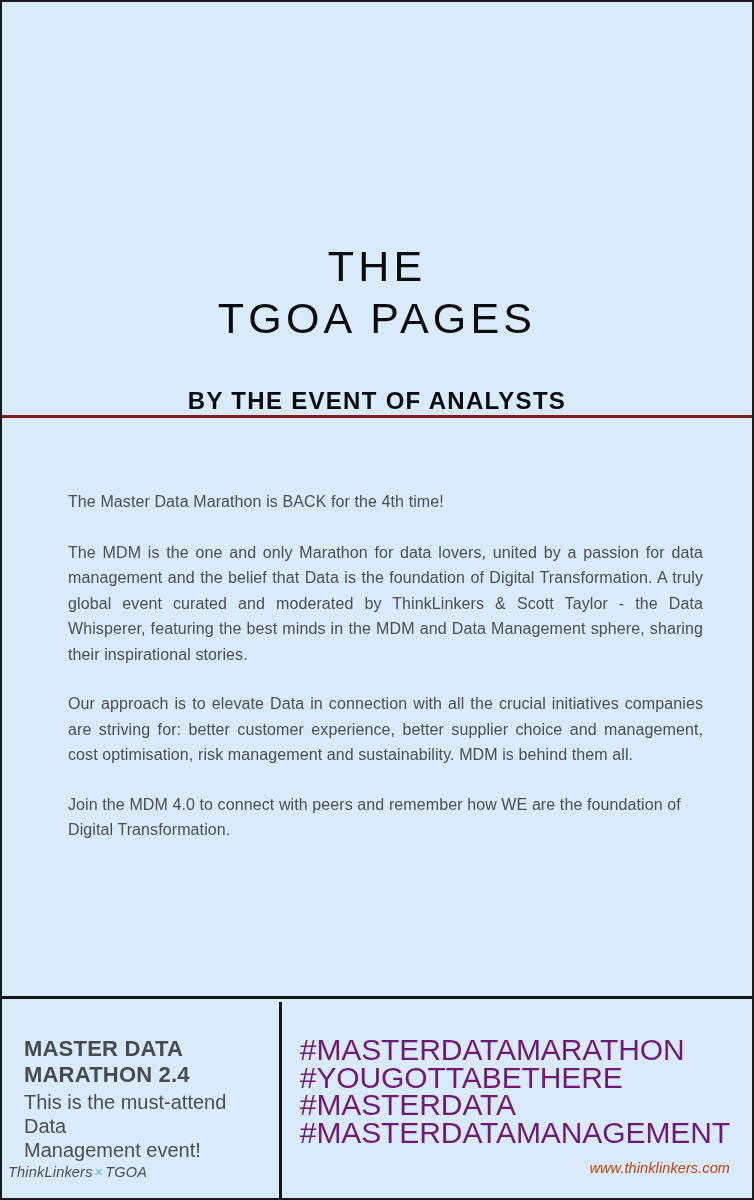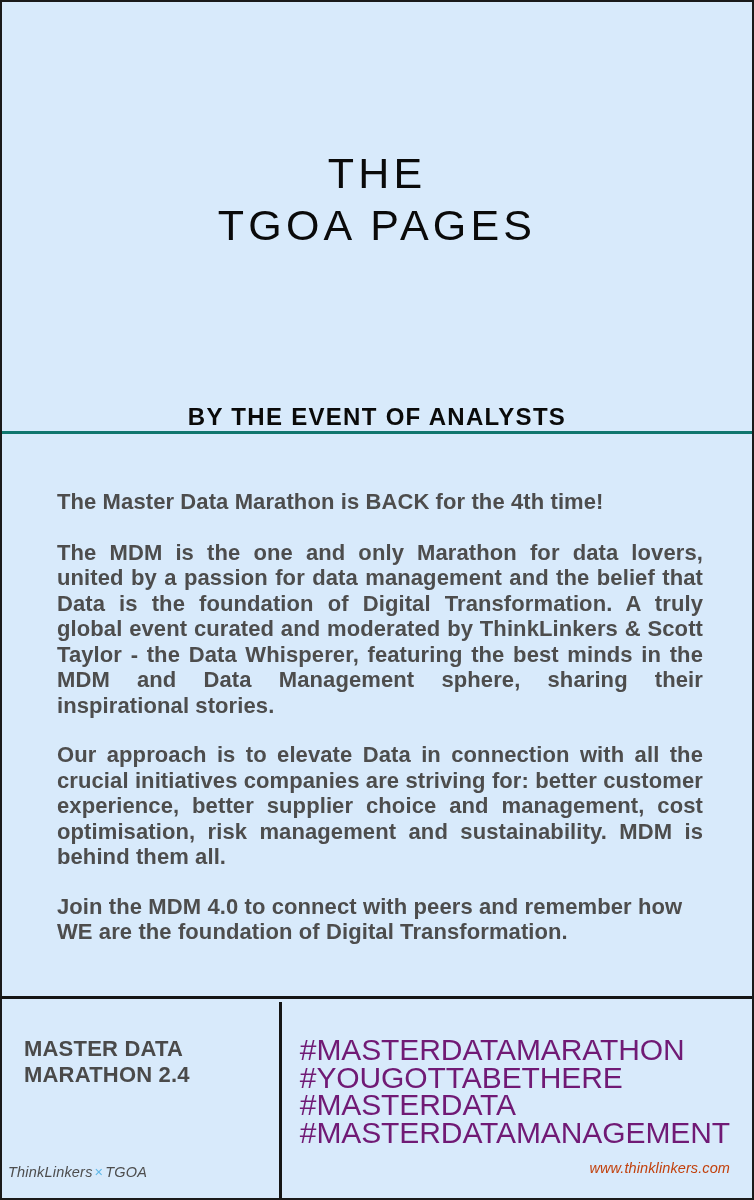--- a/index.html
+++ b/index.html
@@ -20,29 +20,29 @@
     border-bottom: 2px solid #1a1a1a;
     overflow: hidden;
     font-family: "Liberation Sans", "DejaVu Sans", sans-serif;
     -webkit-font-smoothing: antialiased;
   }
 
   
   .header {
     position: absolute;
     left: 0;
-    top: 16px;
+    top: 0;
     width: 750px;
     height: 416px;
     box-sizing: border-box;
-    border-bottom: 3px solid #0f766e;
+    border-bottom: 3px solid #7f1d1d;
     display: flex;
     flex-direction: column;
     align-items: center;
-    justify-content: space-between;
+    justify-content: flex-end;
   }
 
   .title-block {
     margin-top: 129px;
     text-align: center;
   }
 
   .title-line {
     color: #0a0a0a;
     font-family: "Liberation Sans", "DejaVu Sans", sans-serif;
@@ -77,28 +77,27 @@
     padding: 0 49px 0 51px;
   }
 
   .body-inner {
     padding-top: 68px;
   }
 
   .para {
     color: #4d4d4d;
     font-family: "Liberation Sans", "DejaVu Sans", sans-serif;
-    font-size: 22px;
+    font-size: 16px;
     line-height: 25.5px;
     letter-spacing: 0.1px;
     text-align: justify;
-    margin: 0 0 24px 4px;
+    margin: 0 0 24px 15px;
     -webkit-hyphens: manual;
     hyphens: manual;
-    font-weight: bold;
   }
 
   .para.lead {
     text-align: left;
     margin-bottom: 25px;
   }
 
   .para.last {
     text-align: left;
     margin-bottom: 0;
@@ -213,20 +212,24 @@
       <p class="para last">Join the MDM 4.0 to connect with peers and remember how WE are the foundation of Digital Transformation.</p>
     </div>
   </div>
 
   <div class="footer">
 
     <div class="footer-left">
       <p class="promo-title">
         <span>MASTER DATA</span><br>
         <span>MARATHON 2.4</span>
+      </p>
+      <p class="promo-sub">
+        <span>This is the must-attend Data</span><br>
+        <span>Management event!</span>
       </p>
       <div class="brandline">
         <span>ThinkLinkers</span><span class="x-mark">×</span><span>TGOA</span>
       </div>
     </div>
 
     <div class="footer-right">
       <div class="hashtags">
         <div>#MASTERDATAMARATHON</div>
         <div>#YOUGOTTABETHERE</div>

